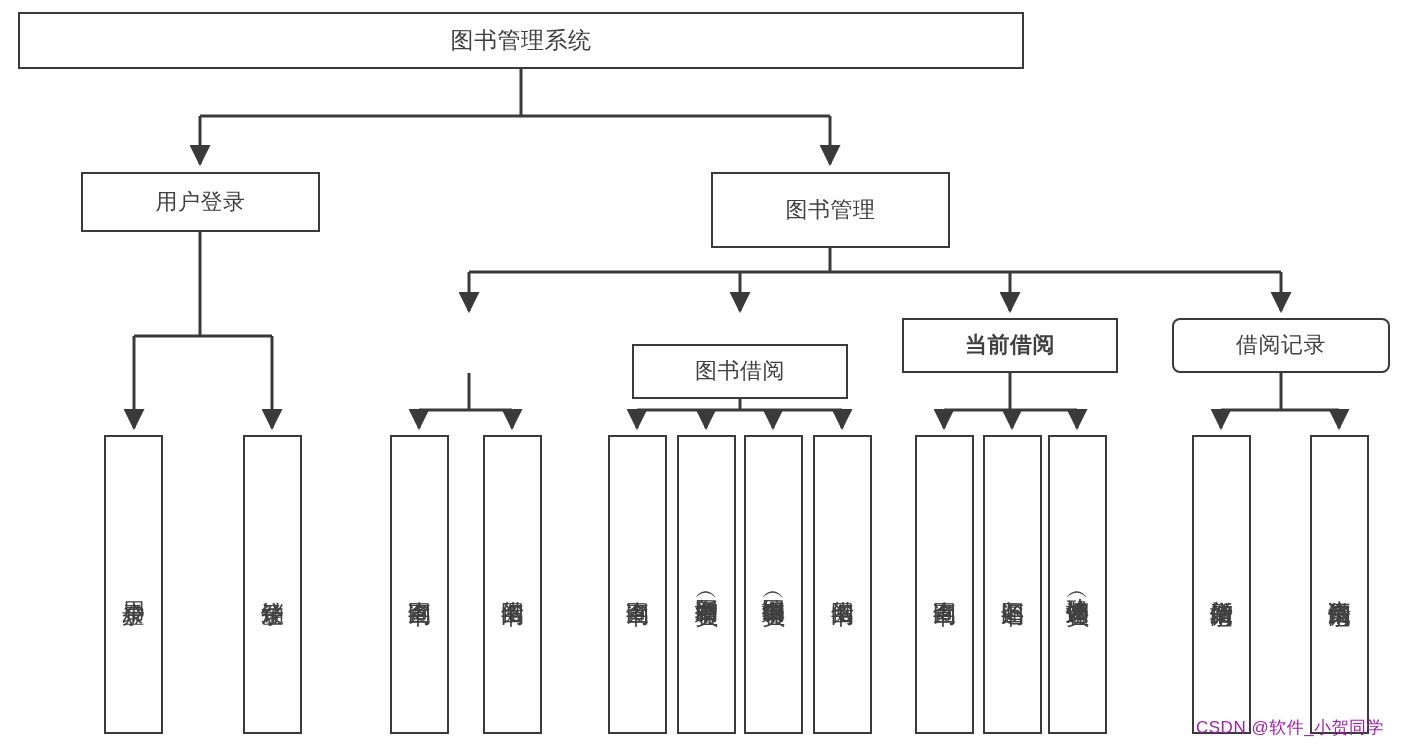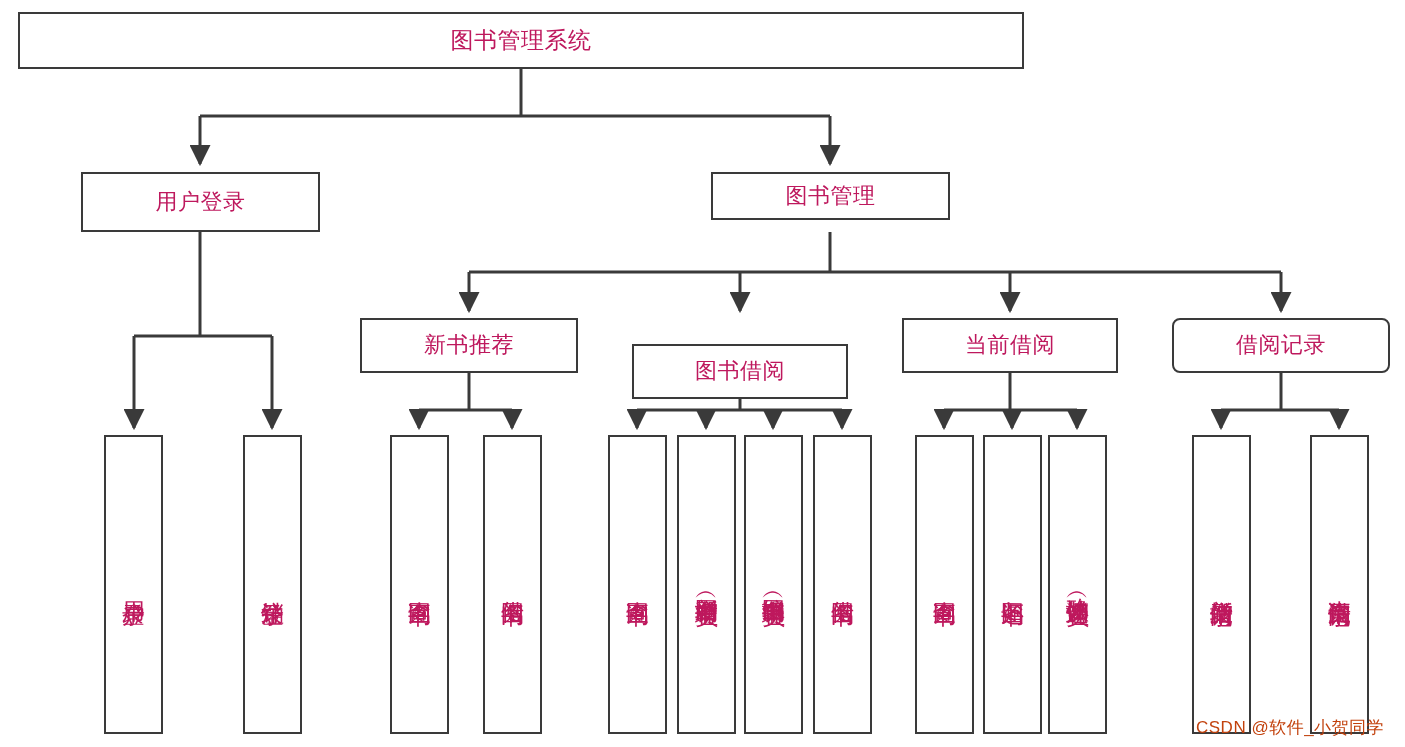--- a/index.html
+++ b/index.html
@@ -27,21 +27,21 @@
     pointer-events: none;
   }
   .node {
     position: absolute;
     box-sizing: border-box;
     border: 2px solid #3a3a3a;
     background: #ffffff;
     display: flex;
     align-items: center;
     justify-content: center;
-    color: #be185d;
+    color: #404040;
   }
   .node-h {
     font-size: 22px;
     letter-spacing: 0.5px;
     line-height: 1.2;
   }
   .node-h.root {
     font-size: 23px;
   }
   .node-v {
@@ -54,21 +54,21 @@
     text-align: center;
     white-space: normal;
   }
   .node-v .vtext {
     writing-mode: vertical-rl;
     text-orientation: upright;
     display: block;
   }
   .watermark {
     position: absolute;
-    color: #c2410c;
+    color: #a21caf;
     font-size: 17px;
     letter-spacing: 0.5px;
     white-space: nowrap;
     user-select: none;
   }
 </style>
 </head>
 <body>
 
 <div id="diagram-root">
@@ -126,31 +126,28 @@
     </g>
   </svg>
 
   <div class="node node-h root" style="left:18px; top:12px; width:1006px; height:57px;">
     <span>图书管理系统</span>
   </div>
 
   <div class="node node-h" style="left:81px; top:172px; width:239px; height:60px;">
     <span>用户登录</span>
   </div>
-  <div class="node node-h" style="left:711px; top:172px; width:239px; height:48px;">
+  <div class="node node-h" style="left:711px; top:172px; width:239px; height:76px;">
     <span>图书管理</span>
   </div>
 
-  <div class="node node-h" style="left:360px; top:318px; width:218px; height:55px;">
-    <span>新书推荐</span>
-  </div>
   <div class="node node-h" style="left:632px; top:318px; width:216px; height:55px;margin-top:26px;">
     <span>图书借阅</span>
   </div>
-  <div class="node node-h" style="left:902px; top:318px; width:216px; height:55px;">
+  <div class="node node-h" style="left:902px; top:318px; width:216px; height:55px;font-weight:bold;">
     <span>当前借阅</span>
   </div>
   <div class="node node-h" style="left:1172px; top:318px; width:218px; height:55px;border-radius:8px;">
     <span>借阅记录</span>
   </div>
 
   <div class="node node-v" style="left:104px; top:435px; width:59px; height:299px;">
     <span class="vtext">用户登录</span>
   </div>
   <div class="node node-v" style="left:243px; top:435px; width:59px; height:299px;">

